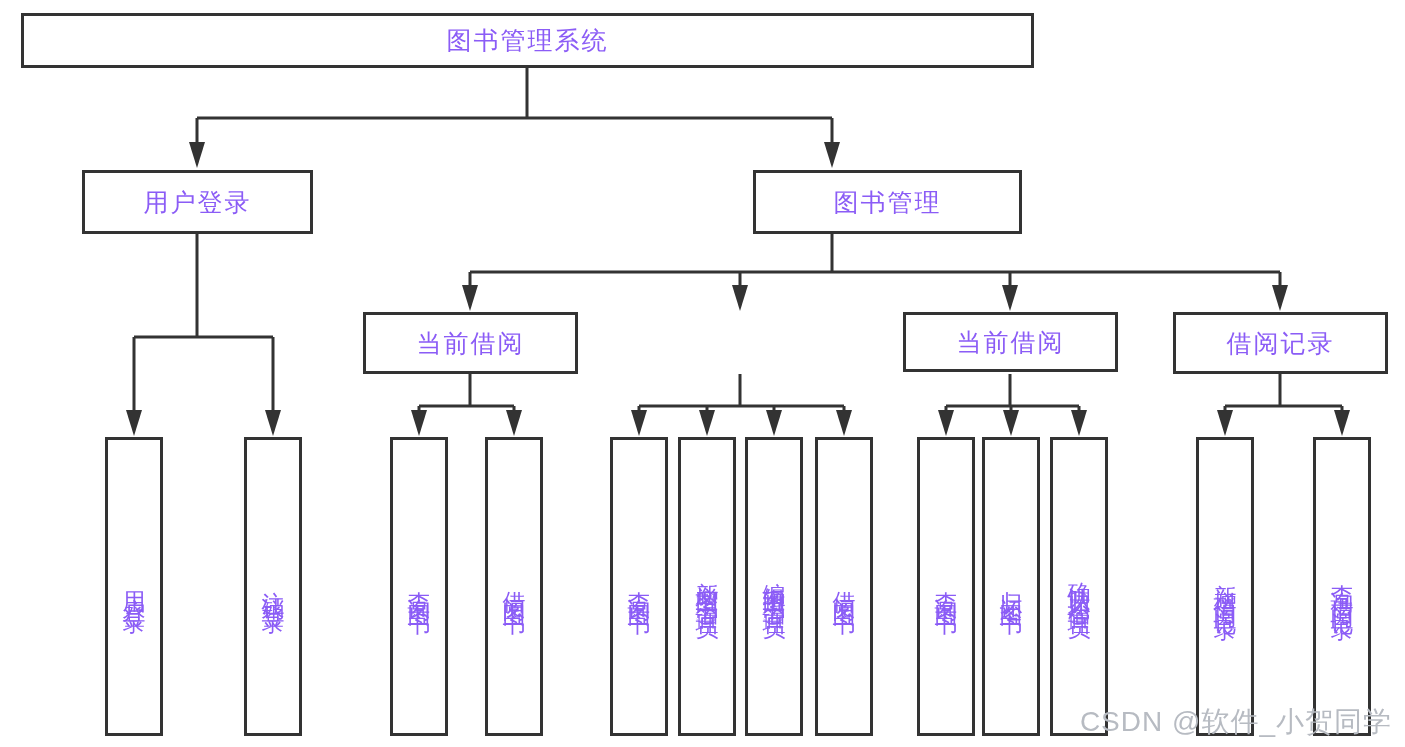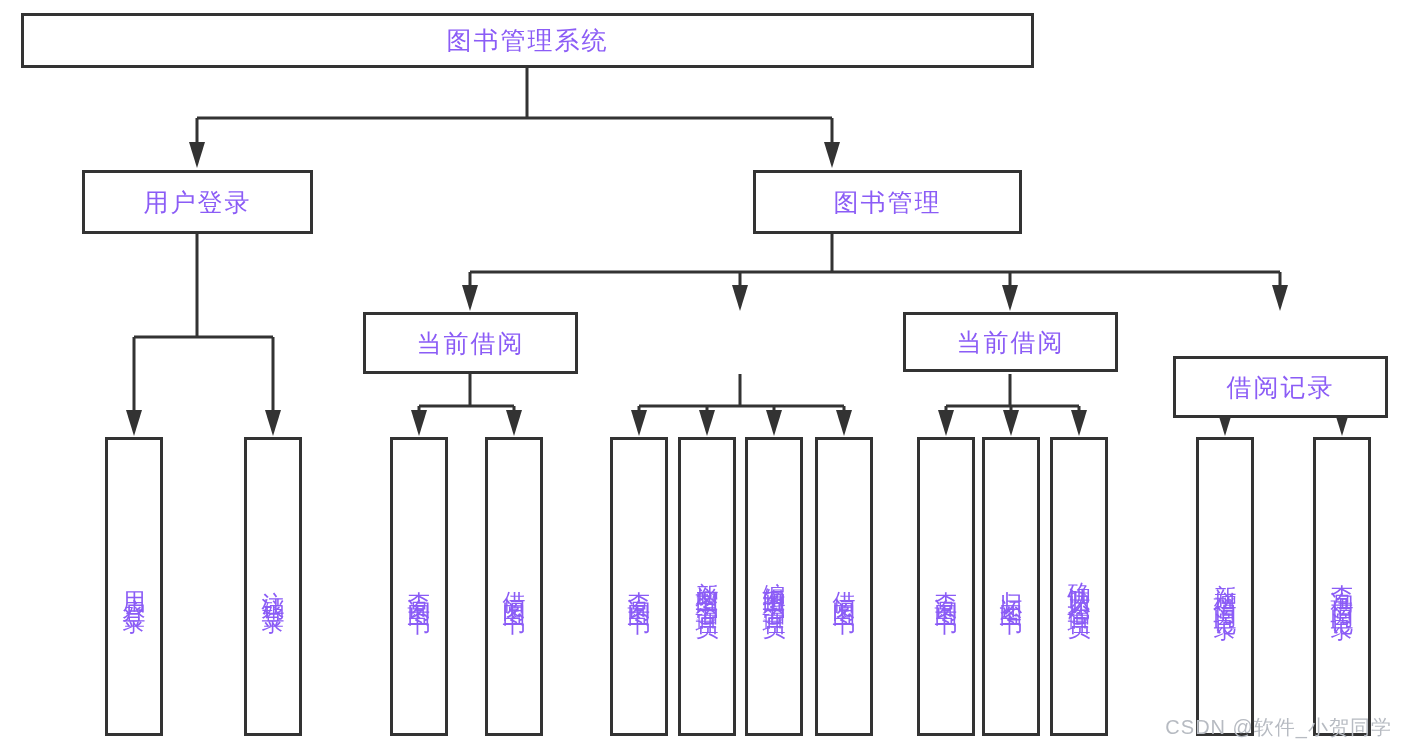--- a/index.html
+++ b/index.html
@@ -44,21 +44,21 @@
     letter-spacing: 7px;
     line-height: 1;
   }
   .node.v.long {
     letter-spacing: 5px;
   }
   .watermark {
     position: absolute;
     right: 13px;
     bottom: 6px;
-    font-size: 20px;
+    font-size: 28px;
     color: #b7bbc2;
     z-index: 3;
     letter-spacing: 1px;
     white-space: nowrap;
   }
 </style>
 </head>
 <body>
 
 <div class="canvas">
@@ -99,21 +99,21 @@
     <polygon points="1334,410 1350,410 1342,436" fill="#333333"></polygon>
   </svg>
 
   <div class="node h" style="left:21px; top:13px; width:1013px; height:55px;">图书管理系统</div>
 
   <div class="node h" style="left:82px; top:170px; width:231px; height:64px;">用户登录</div>
   <div class="node h" style="left:753px; top:170px; width:269px; height:64px;">图书管理</div>
 
   <div class="node h" style="left:363px; top:312px; width:215px; height:62px;">当前借阅</div>
   <div class="node h" style="left:903px; top:312px; width:215px; height:60px;">当前借阅</div>
-  <div class="node h" style="left:1173px; top:312px; width:215px; height:62px;margin-top:44px;">借阅记录</div>
+  <div class="node h" style="left:1173px; top:312px; width:215px; height:62px;">借阅记录</div>
 
   <div class="node v" style="left:105px; top:437px; width:58px; height:299px;">用户登录</div>
   <div class="node v" style="left:244px; top:437px; width:58px; height:299px;">注销登录</div>
 
   <div class="node v" style="left:390px; top:437px; width:58px; height:299px;">查询图书</div>
   <div class="node v" style="left:485px; top:437px; width:58px; height:299px;">借阅图书</div>
 
   <div class="node v" style="left:610px; top:437px; width:58px; height:299px;">查询图书</div>
   <div class="node v long" style="left:678px; top:437px; width:58px; height:299px;">新增图书（管理员）</div>
   <div class="node v long" style="left:745px; top:437px; width:58px; height:299px;">编辑图书（管理员）</div>

